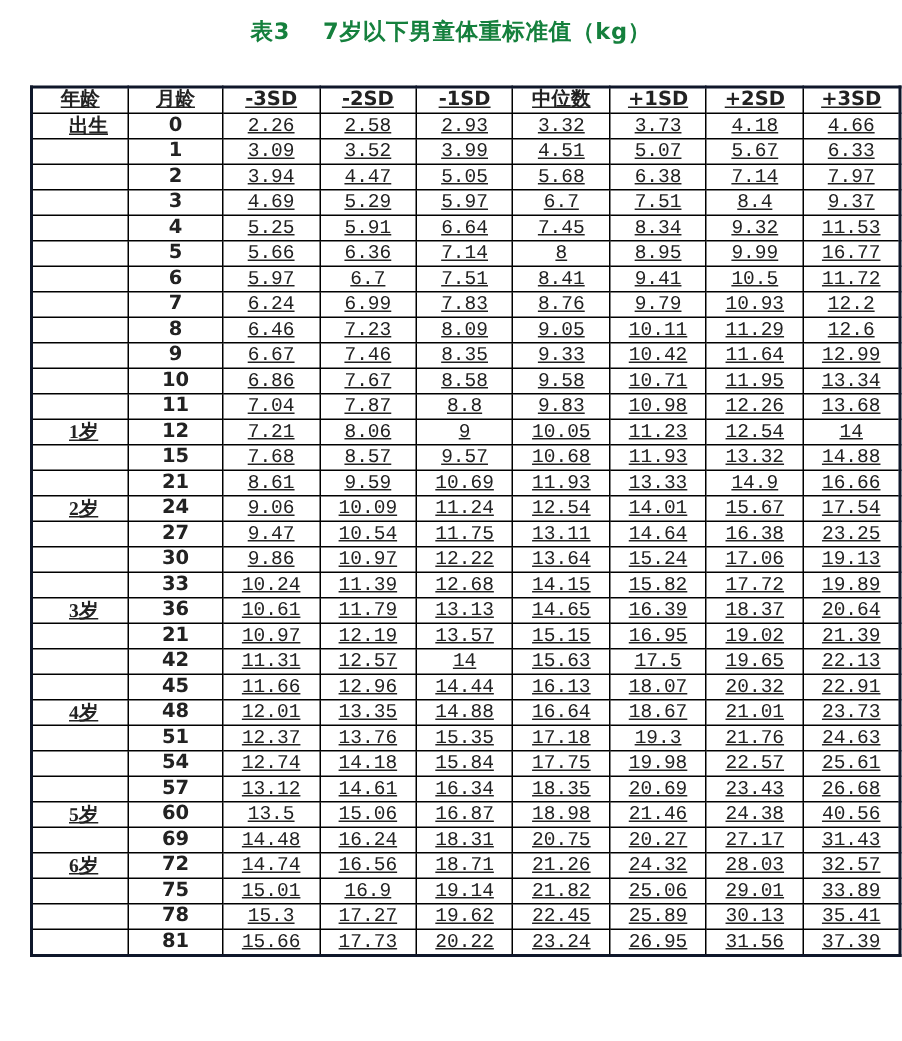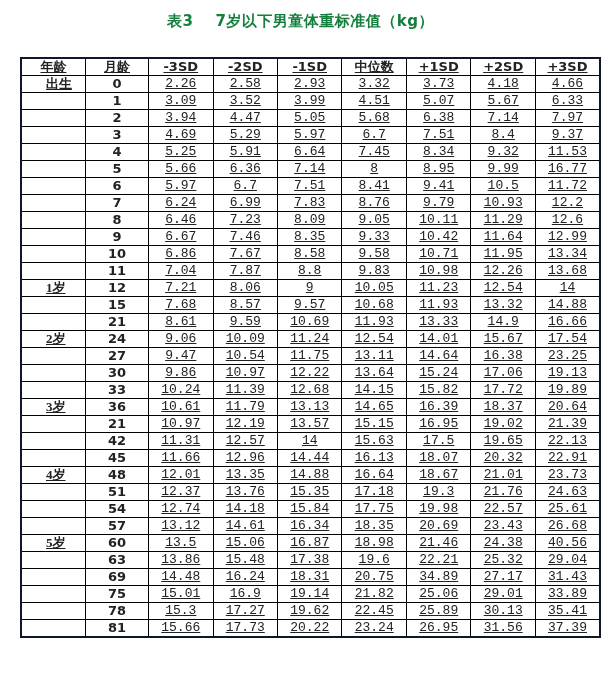--- a/index.html
+++ b/index.html
@@ -351,39 +351,39 @@
         <td>13.5</td>
         <td>15.06</td>
         <td>16.87</td>
         <td>18.98</td>
         <td>21.46</td>
         <td>24.38</td>
         <td>40.56</td>
       </tr>
       <tr>
         <td class="age empty"></td>
-        <td class="month">63</td>
-        <td>13.86</td>
-        <td>15.48</td>
-        <td>17.38</td>
-        <td>19.6</td>
-        <td>22.21</td>
-        <td>25.32</td>
-        <td>29.04</td>
-      </tr>
-      <tr>
-        <td class="age empty"></td>
         <td class="month">69</td>
         <td>14.48</td>
         <td>16.24</td>
         <td>18.31</td>
         <td>20.75</td>
-        <td>34.89</td>
+        <td>20.27</td>
         <td>27.17</td>
         <td>31.43</td>
+      </tr>
+      <tr>
+        <td class="age">6岁</td>
+        <td class="month">72</td>
+        <td>14.74</td>
+        <td>16.56</td>
+        <td>18.71</td>
+        <td>21.26</td>
+        <td>24.32</td>
+        <td>28.03</td>
+        <td>32.57</td>
       </tr>
       <tr>
         <td class="age empty"></td>
         <td class="month">75</td>
         <td>15.01</td>
         <td>16.9</td>
         <td>19.14</td>
         <td>21.82</td>
         <td>25.06</td>
         <td>29.01</td>

